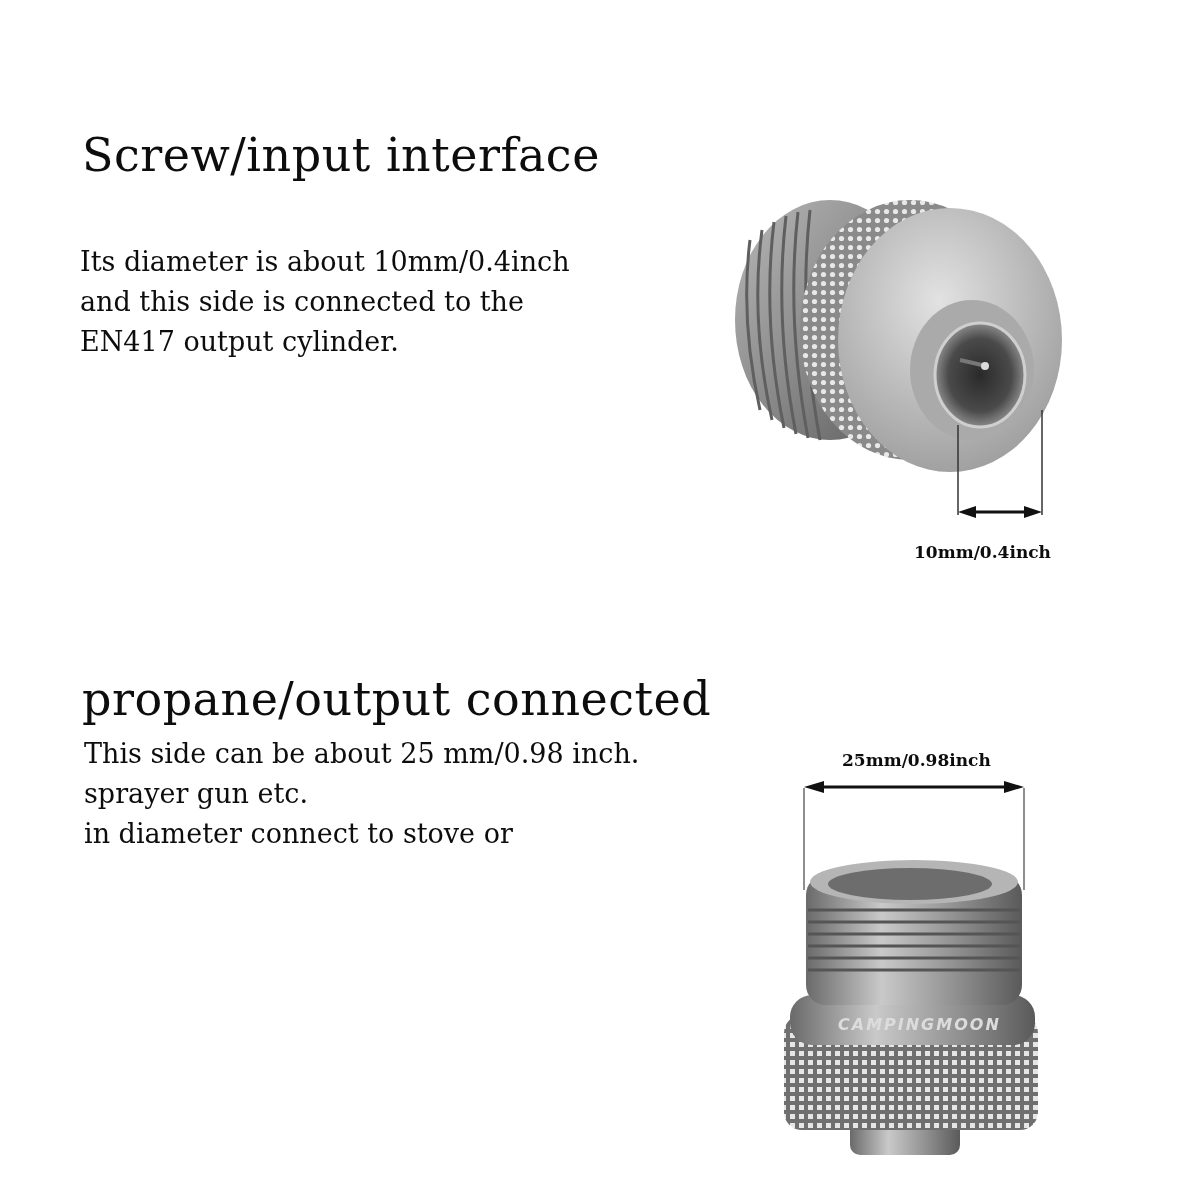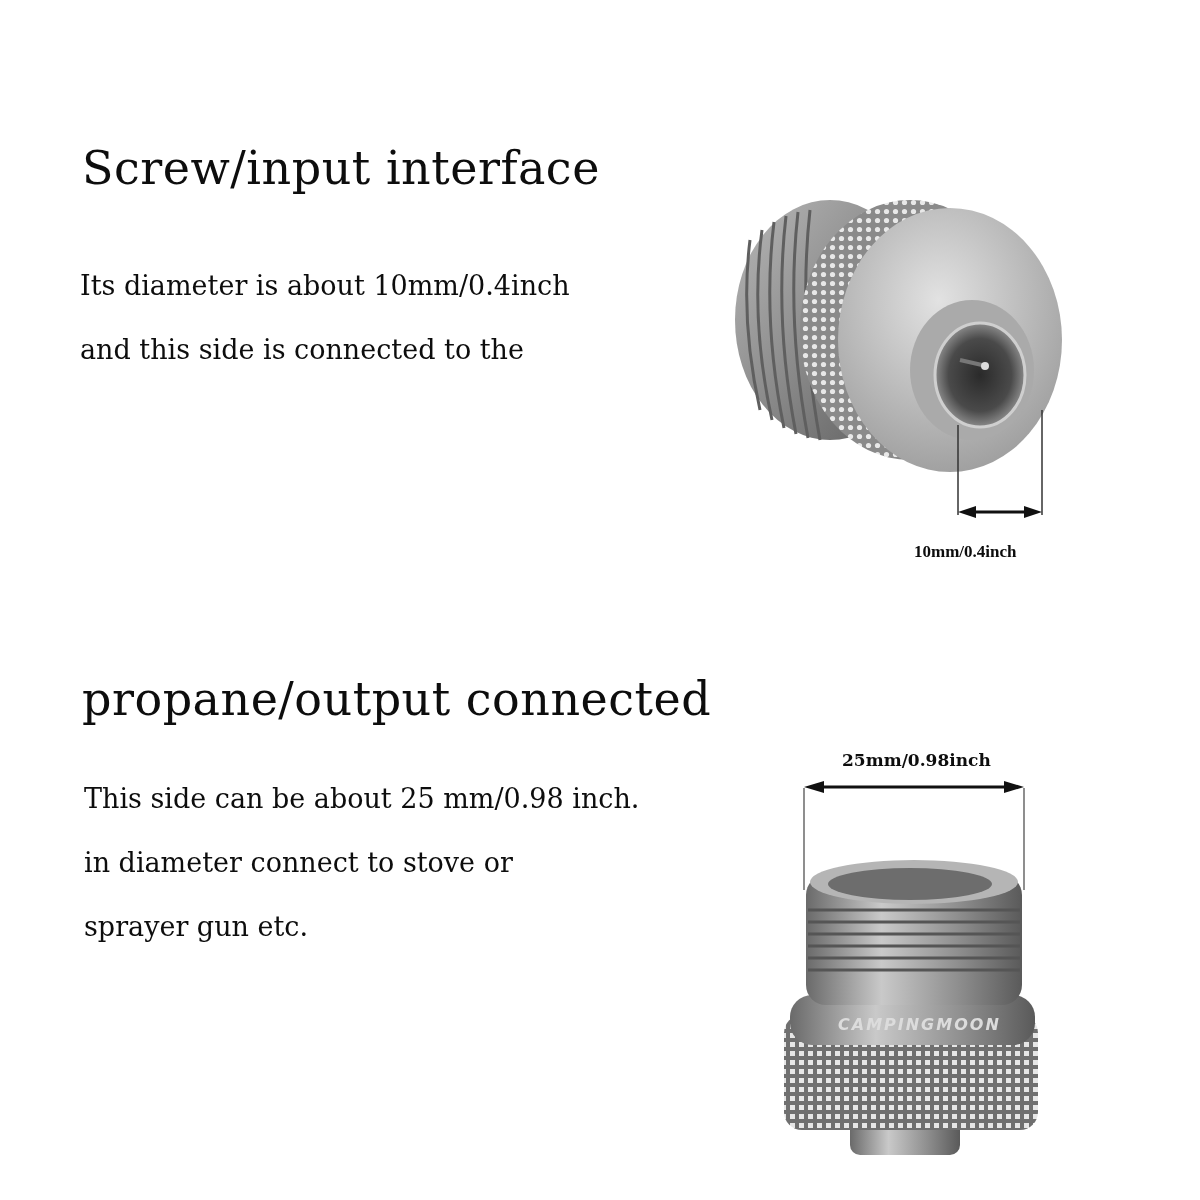--- a/index.html
+++ b/index.html
@@ -1,29 +1,30 @@
 <!DOCTYPE html>
 <html><head>
 <meta charset="utf-8">
 <style>
   html, body { margin:0; padding:0; background:#ffffff; }
   body { width:1200px; height:1200px; position:relative; overflow:hidden; font-family:"DejaVu Serif", "Liberation Serif", serif; color:#0d0d0d; }
   .heading { position:absolute; margin:0; font-family:"DejaVu Serif", serif; font-weight:normal; font-size:46px; letter-spacing:0.5px; white-space:nowrap; }
   .para { position:absolute; margin:0; font-family:"DejaVu Serif", serif; font-size:27px; line-height:40px; white-space:nowrap; }
-  .para span { display:block;margin-top:24px; }
+  .para span { display:block; }
   .dim-label { position:absolute; font-family:"DejaVu Serif", serif; font-weight:bold; font-size:17px; white-space:nowrap; }
   svg { position:absolute; overflow:visible; }
 </style>
 </head>
 <body>
 
-<h1 class="heading" style="left:82px; top:141px;">Screw/input interface</h1>
+<h1 class="heading" style="left:82px; top:128px;">Screw/input interface</h1>
 <div class="para" style="left:80px; top:242px;">
   <span>Its diameter is about 10mm/0.4inch</span>
   <span>and this side is connected to the</span>
+  <span>EN417 output cylinder.</span>
 </div>
 
 <svg style="left:720px; top:180px;" width="360" height="350" viewBox="0 0 360 350">
   <defs>
     <linearGradient id="bodyG" x1="0" y1="0" x2="1" y2="1">
       <stop offset="0" stop-color="#b8b8b8"></stop>
       <stop offset="0.5" stop-color="#8a8a8a"></stop>
       <stop offset="1" stop-color="#5a5a5a"></stop>
     </linearGradient>
     <radialGradient id="faceG" cx="0.45" cy="0.35" r="0.7">
@@ -58,27 +59,27 @@
   <ellipse cx="260" cy="195" rx="45" ry="52" fill="url(#holeG)" stroke="#cfcfcf" stroke-width="3"></ellipse>
   <line x1="240" y1="180" x2="262" y2="185" stroke="#777" stroke-width="4"></line>
   <circle cx="265" cy="186" r="4" fill="#dcdcdc"></circle>
 
   <line x1="238" y1="245" x2="238" y2="335" stroke="#333" stroke-width="1.5"></line>
   <line x1="322" y1="230" x2="322" y2="335" stroke="#333" stroke-width="1.5"></line>
   <line x1="244" y1="332" x2="316" y2="332" stroke="#111" stroke-width="3"></line>
   <polygon points="238,332 256,326 256,338" fill="#111"></polygon>
   <polygon points="322,332 304,326 304,338" fill="#111"></polygon>
 </svg>
-<div class="dim-label" style="left:914px; top:542px;font-family:Liberation Serif, serif;">10mm/0.4inch</div>
+<div class="dim-label" style="left:914px; top:542px;">10mm/0.4inch</div>
 
 <h1 class="heading" style="left:82px; top:672px;">propane/output connected</h1>
-<div class="para" style="left:84px; top:755px;">
+<div class="para" style="left:84px; top:734px;">
   <span>This side can be about 25 mm/0.98 inch.</span>
+  <span>sprayer gun etc.</span>
   <span>in diameter connect to stove or</span>
-  <span>sprayer gun etc.</span>
 </div>
 
 <div class="dim-label" style="left:842px; top:750px;">25mm/0.98inch</div>
 
 <svg style="left:770px; top:770px;" width="280" height="400" viewBox="0 0 280 400">
   <defs>
     <linearGradient id="cylG" x1="0" y1="0" x2="1" y2="0">
       <stop offset="0" stop-color="#6a6a6a"></stop>
       <stop offset="0.35" stop-color="#c9c9c9"></stop>
       <stop offset="0.7" stop-color="#8f8f8f"></stop>

